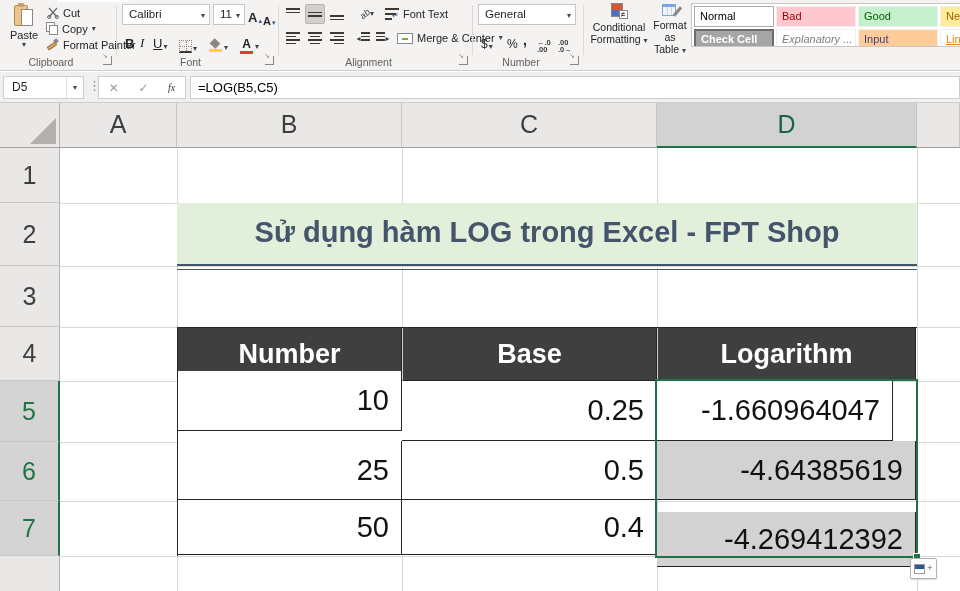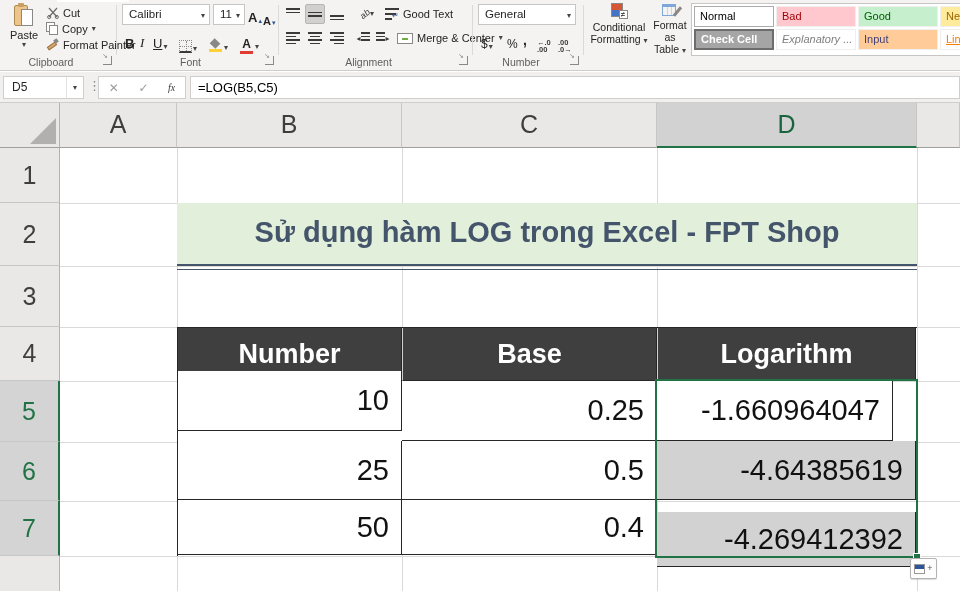--- a/index.html
+++ b/index.html
@@ -81,21 +81,21 @@
     background:linear-gradient(#d65532 0 50%,#4472c4 50% 100%); }
   .cf-ico .neq { position:absolute; right:0; bottom:0; width:9px; height:9px; background:#fff;
     border:1px solid #8a8886; font-size:8px; line-height:7px; text-align:center; color:#252423; }
   .ft-ico { position:relative; width:17px; height:16px; margin-bottom:2px; }
   .ft-ico .tbl { position:absolute; left:0; top:1px; width:14px; height:12px; border:1px solid #7da7d8;
     background:
       linear-gradient(#7da7d8 0 2px, transparent 2px) ,
       repeating-linear-gradient(to right, transparent 0 3.5px, #c5d7ee 3.5px 4.5px);
   }
   .ft-ico .pen { position:absolute; right:0; bottom:0; width:3px; height:11px; background:#8a8886; transform:rotate(40deg); }
-  .gallery { position:absolute; left:107px; top:3px; width:270px; height:53px; background:#fff;
+  .gallery { position:absolute; left:107px; top:3px; width:270px; height:44px; background:#fff;
     border:1px solid #c8c6c4; overflow:hidden; }
   .chip { position:absolute; width:80px; height:21px; font-size:11px; line-height:19px;
     padding-left:5px; border:1px solid #f0efee; white-space:nowrap; overflow:hidden; }
   .chip-normal { background:#fff; border:1px solid #ababab; color:#000; }
   .chip-bad { background:#ffc7ce; color:#9c0006; }
   .chip-good { background:#c6efce; color:#006100; }
   .chip-neutral { background:#ffeb9c; color:#9c6500; }
   .chip-check { background:#a5a5a5; color:#fff; font-weight:bold; border:2px solid #6d6d6d; line-height:17px; }
   .chip-expl { background:#fff; color:#7f7f7f; font-style:italic; }
   .chip-input { background:#ffcc99; color:#3f3f76; }
@@ -280,21 +280,21 @@
         <span class="orient">ab</span>
         <span class="caret">▾</span>
       </div>
       <div class="rbtn" style="position:absolute;left:106px;top:8px;">
         <span class="wrap-ico">
           <i style="top:0;width:14px;"></i>
             <i style="top:5px;width:11px;"></i>
             <i style="top:10px;width:7px;"></i>
           <span style="position:absolute;right:0;top:3px;font-size:8px;color:#2b579a;">↵</span>
         </span>
-        <span>Good Text</span>
+        <span>Font Text</span>
       </div>
       <div class="abtn" style="left:4px;top:28px;">
         <span class="lines">
             <i class="l-full"></i>
             <i class="l-med"></i>
             <i class="l-full"></i>
             <i class="l-med"></i>
           </span>
       </div>
       <div class="abtn" style="left:26px;top:28px;">

